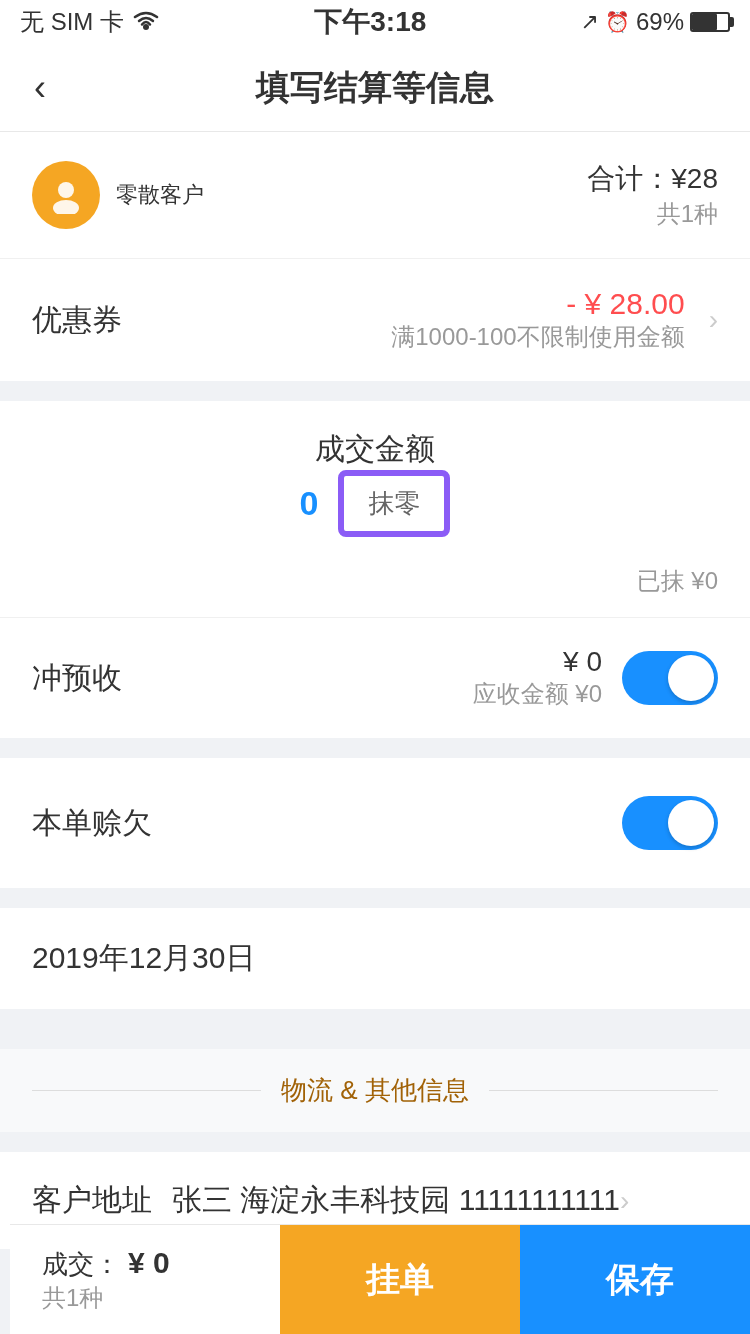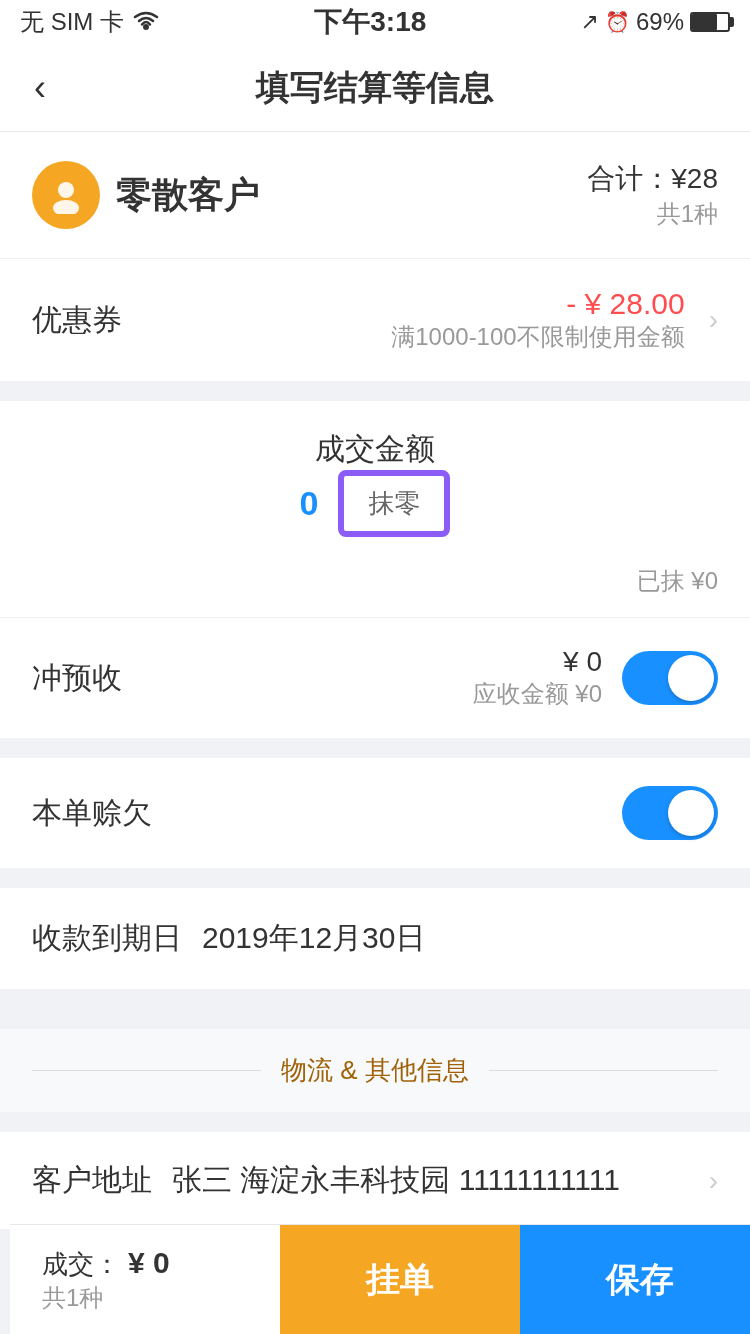--- a/index.html
+++ b/index.html
@@ -91,23 +91,23 @@
       align-items: center;
       gap: 16px;
     }
     .customer-avatar {
       width: 68px; height: 68px; border-radius: 50%;
       background: #f5a623;
       display: flex; align-items: center; justify-content: center;
       font-size: 32px; color: #fff;
     }
     .customer-name {
-      font-size: 36px;
-      color: #333;
-      font-weight: 700;
+      font-size: 22px;
+      color: #333;
+      font-weight: 400;
     }
     .customer-right {
       text-align: right;
     }
     .customer-total {
       font-size: 28px;
       color: #333;
     }
     .customer-count {
       font-size: 24px;
@@ -227,21 +227,21 @@
       background: #fff;
       position: absolute;
       top: 4px; right: 4px;
       box-shadow: 0 2px 4px rgba(0,0,0,0.2);
     }
 
     
     .arrears-section {
       background: #fff;
       margin-bottom: 20px;
-      padding: 28px 32px;
+      padding: 38px 32px;
       display: flex;
       align-items: center;
       justify-content: space-between;
     }
 
     
     .due-date-section {
       background: #fff;
       padding: 30px 32px;
       display: flex;
@@ -275,21 +275,21 @@
       font-size: 26px;
       color: #a16207;
     }
 
     
     .address-row {
       background: #fff;
       display: flex;
       align-items: center;
       padding: 28px 32px;
-      justify-content: space-between;
+      justify-content: flex-start;
       cursor: pointer;
     }
     .address-left {
       display: flex;
       gap: 20px;
       align-items: flex-start;
     }
     .address-label {
       font-size: 30px;
       color: #333;
@@ -443,21 +443,20 @@
     <div class="arrears-section">
       <span class="row-label">本单赊欠</span>
       <div class="toggle">
         <div class="toggle-knob"></div>
       </div>
     </div>
   </div>
 
   <div class="section">
     <div class="due-date-section">
-      <span class="due-date-label">收款到期日</span>
       <span class="due-date-value">2019年12月30日</span>
     </div>
   </div>
 
   <div class="gray-spacer"></div>
 
   <div class="logistics-header">
     <div class="logistics-line"></div>
     <span class="logistics-label">物流 &amp; 其他信息</span>
     <div class="logistics-line"></div>

